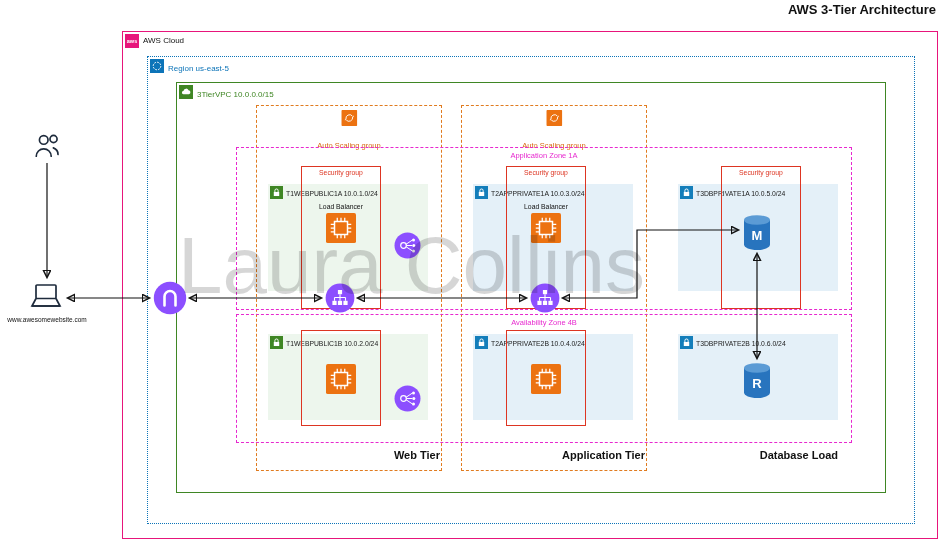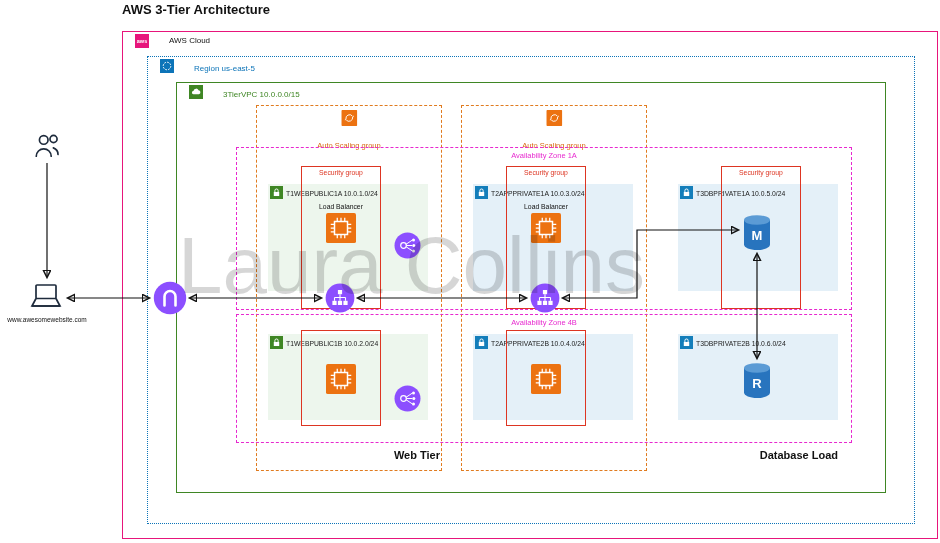--- a/index.html
+++ b/index.html
@@ -1,24 +1,24 @@
 <!DOCTYPE html>
 <html><head>
 <meta charset="utf-8">
 <style>
   html,body{margin:0;padding:0}
   body{width:940px;height:543px;background:#fff;font-family:"Liberation Sans",sans-serif}
   #canvas{position:relative;width:940px;height:543px;background:#fff;overflow:hidden}
 
-  .title{position:absolute;left:122px;top:2px;width:814px;text-align:left;
+  .title{position:absolute;left:122px;top:2px;width:814px;text-align:right;
          font-size:13px;font-weight:bold;color:#111}
 
   
   .grp{position:absolute}
-  .grp .hd{position:absolute;top:2px;left:12px;display:flex;align-items:center;gap:20px;
+  .grp .hd{position:absolute;top:2px;left:2px;display:flex;align-items:center;gap:4px;
            white-space:nowrap;font-size:8px;line-height:14px}
   .cloud-grp{left:122px;top:31px;width:814px;height:506px;border:1px solid #e7157b}
   .cloud-grp .hd{color:#111}
   .aws-ic{width:14px;height:14px;background:#e7157b;color:#fff;font-size:5.5px;font-weight:bold;
           display:flex;align-items:center;justify-content:center}
   .region-grp{left:147px;top:56px;width:766px;height:466px;border:1px dotted #0d74b8}
   .region-grp .hd{color:#0d74b8}
   .vpc-grp{left:176px;top:82px;width:708px;height:409px;border:1px solid #3f8624}
   .vpc-grp .hd{color:#3f8624}
 
@@ -128,21 +128,21 @@
             <rect width="24" height="24" rx="1.5" fill="#ec7211"></rect>
             <path d="M7 13.5A5.5 5.5 0 0 1 16.6 9M17 10.5A5.5 5.5 0 0 1 7.4 15" fill="none" stroke="#fff" stroke-width="1.4"></path>
             <path d="M16.6 9l2.2-.4-.5 2.3zM7.4 15l-2.2.4.5-2.3z" fill="#fff"></path>
           </svg>
       </span>
       <span>Auto Scaling group</span>
     </div>
   </div>
 
   <div class="az az-1a">
-    <div class="az-lbl">Availability Zone 1A</div>
+    <div class="az-lbl">Application Zone 1A</div>
   </div>
   <div class="az az-1b">
     <div class="az-lbl">Availability Zone 4B</div>
   </div>
 
   <div class="subnet public" style="left:268px;top:184px;width:160px;height:107px">
     <div class="sn-hd">
       <span><svg width="13" height="13" viewBox="0 0 24 24">
             <rect width="24" height="24" fill="#3f8624"></rect>
             <rect x="7" y="11" width="10" height="7.5" fill="#fff"></rect>
@@ -327,20 +327,21 @@
   <span class="fig" style="left:27px;top:283px">
     <svg width="38" height="28" viewBox="0 0 38 28" fill="none" stroke="#1e2b3c" stroke-width="1.7">
         <rect x="9" y="2" width="20" height="13.5" rx="1"></rect>
         <path d="M9 15.5L5 23h28l-4-7.5"></path>
         <path d="M5 23h28"></path>
       </svg>
   </span>
   <div class="site-lbl">www.awesomewebsite.com</div>
 
   <div class="tier-lbl tier-web">Web Tier</div>
+  <div class="tier-lbl tier-app">Application Tier</div>
   <div class="tier-lbl tier-db">Database Load</div>
 
   <svg class="arrows" width="940" height="543">
     <defs>
       <marker id="ah" markerWidth="8" markerHeight="8" refX="5.5" refY="3" orient="auto-start-reverse">
         <path d="M0 0L6 3L0 6Z" fill="#111" stroke="none"></path>
       </marker>
     </defs>
     <path d="M47 163V277" marker-end="url(#ah)"></path>
     <path d="M68 298H149" marker-start="url(#ah)" marker-end="url(#ah)"></path>

